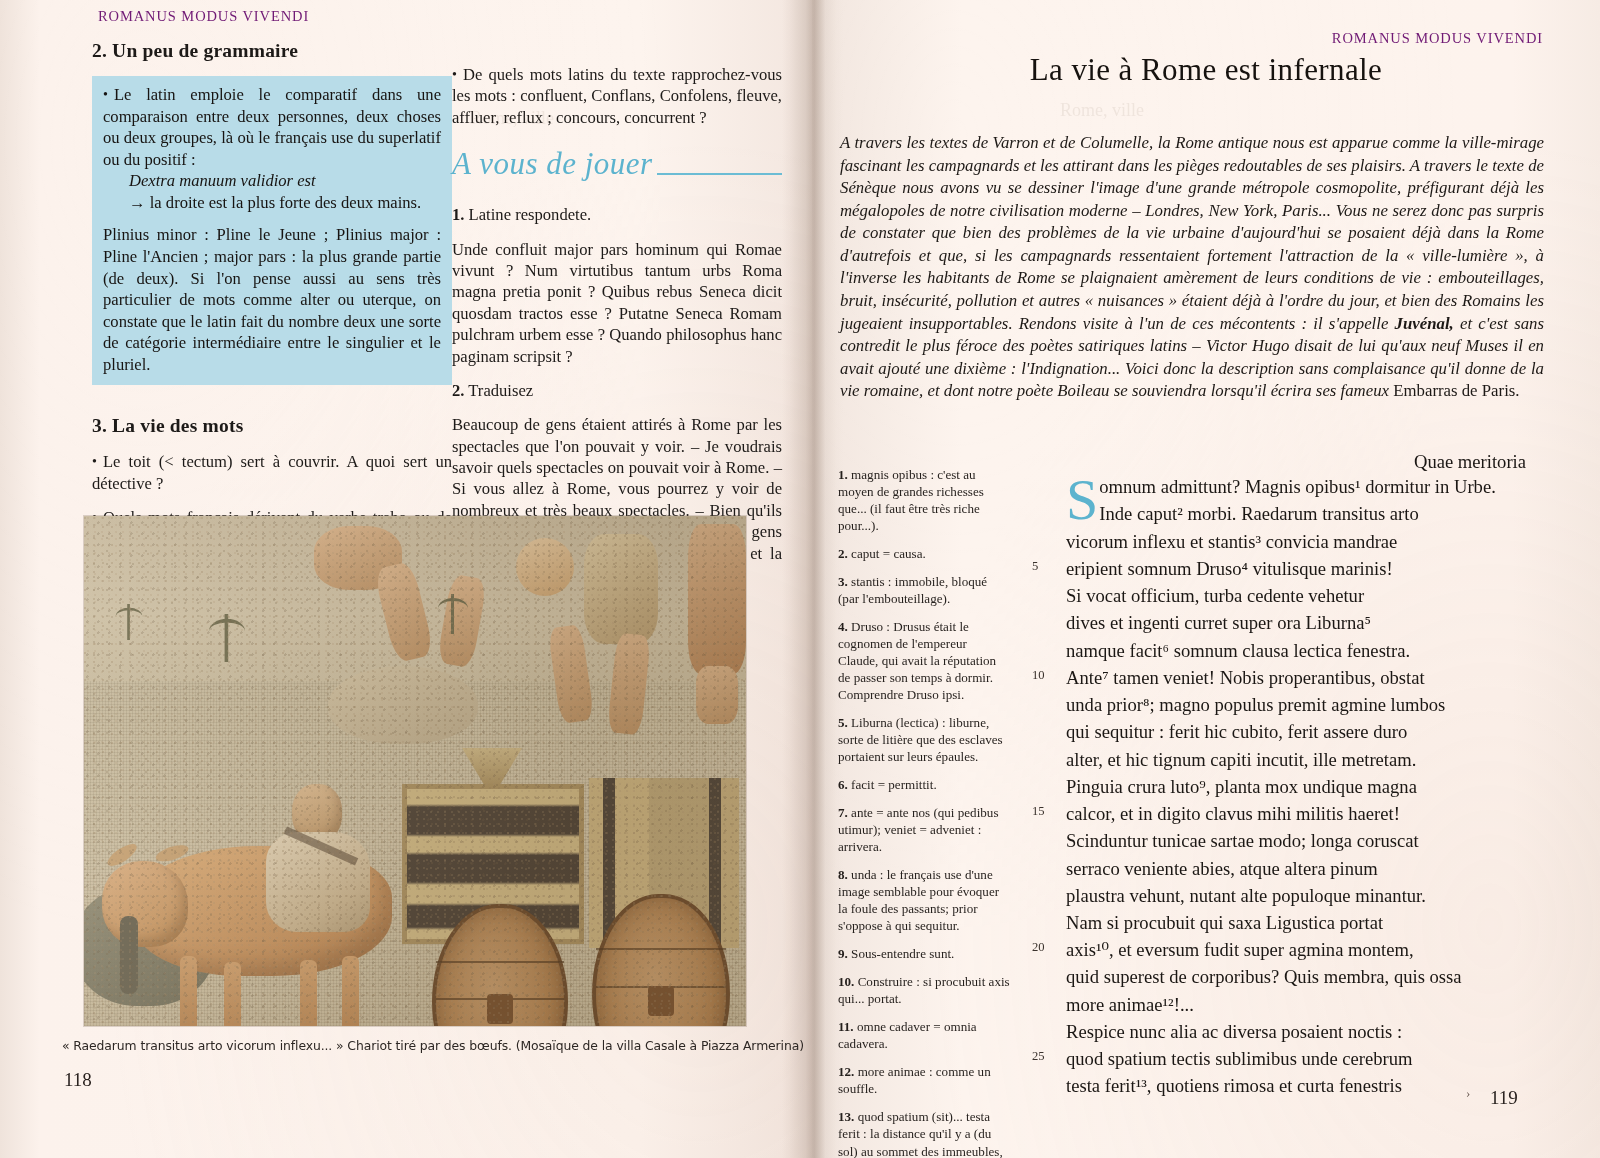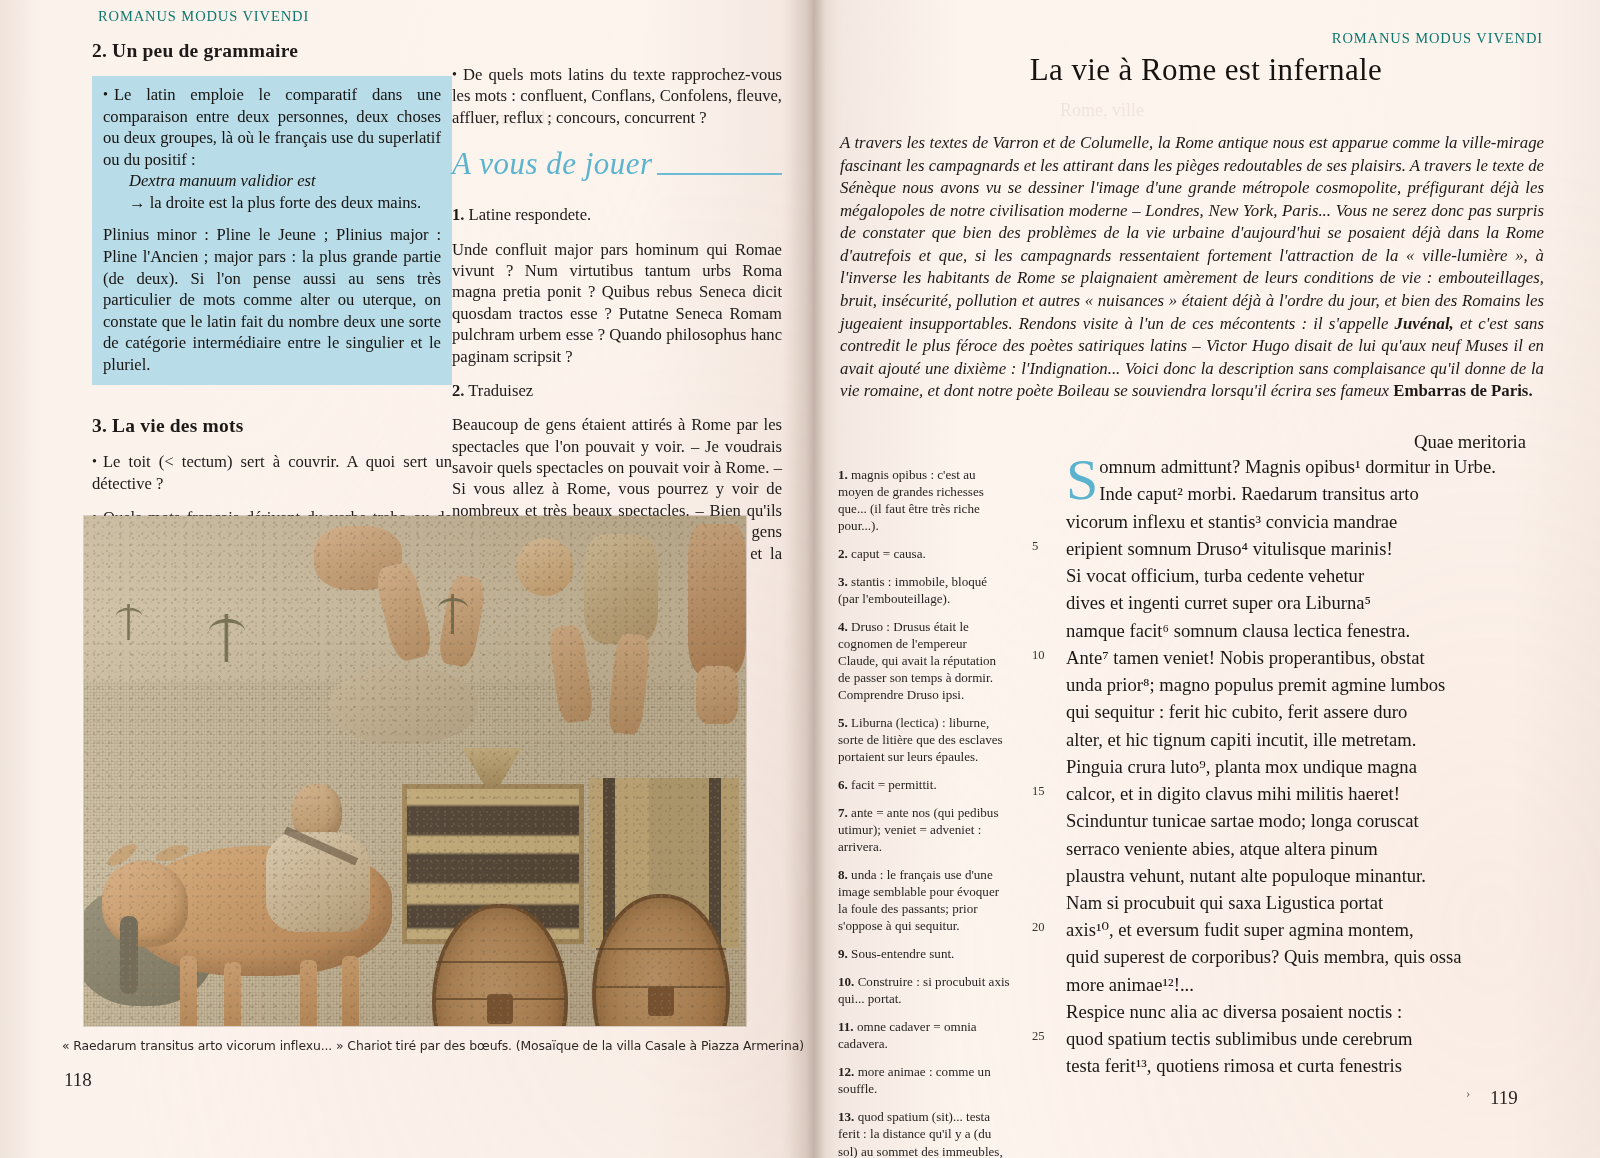--- a/index.html
+++ b/index.html
@@ -67,21 +67,21 @@
     mix-blend-mode: multiply;
     opacity: .5;
   }
 
   
   .running-head {
     position: absolute;
     font-family: "Liberation Serif", serif;
     font-size: 14.5px;
     letter-spacing: 0.9px;
-    color: #0f766e;
+    color: #701a75;
     font-variant: small-caps;
     white-space: nowrap;
   }
   #rh-left  { left: 98px;  top: 8px; }
   #rh-right { right: 57px; top: 30px; }
 
   .folio {
     position: absolute;
     font-size: 19px;
     color: #2a2320;
@@ -318,39 +318,39 @@
     left: 840px;
     top: 132px;
     width: 704px;
     font-style: italic;
     font-size: 16.8px;
     line-height: 1.345;
     text-align: justify;
     color: #1d1916;
   }
   #intro b { font-style: italic; font-weight: bold; }
-  #intro .roman { font-style: normal; font-weight: bold; }
+  #intro .roman { font-style: normal; }
 
   #notes {
     position: absolute;
     left: 838px;
     top: 466px;
     width: 172px;
     font-size: 13.1px;
     line-height: 1.30;
     text-align: left;
     color: #241f1c;
   }
   #notes .note { margin: 0 0 11px 0; }
   #notes .n { font-weight: bold; }
 
   #poem {
     position: absolute;
     left: 1028px;
-    top: 428px;
+    top: 448px;
     width: 500px;
     font-size: 18.6px;
     line-height: 1.465;
     color: #1b1714;
   }
   #poem .pline {
     position: relative;
     padding-left: 38px;
     white-space: nowrap;
   }

